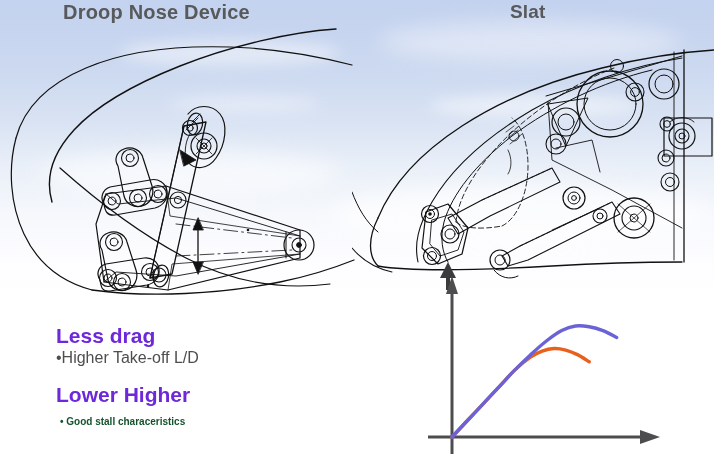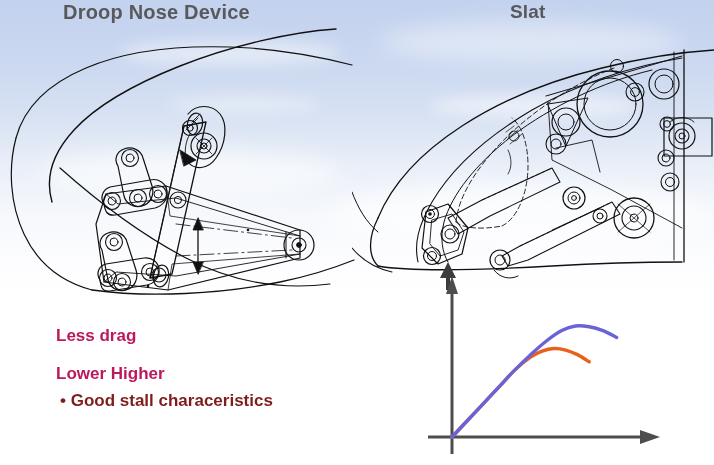--- a/index.html
+++ b/index.html
@@ -64,35 +64,35 @@
     font-size: 19px;
   }
   
   .bullets {
     position: absolute;
     left: 56px;
     top: 324px;
     width: 300px;
   }
   .head {
-    font-size: 17px;
+    font-size: 21px;
     font-weight: bold;
-    color: #be185d;
+    color: #6d28d9;
     line-height: 23px;
     white-space: nowrap;
   }
   .sub {
     font-size: 16px;
     color: #4e4e50;
     line-height: 21px;
     white-space: nowrap;
   }
   .sub-black {
-    font-size: 17px;
-    color: #7f1d1d;
+    font-size: 10px;
+    color: #14532d;
     font-weight: bold;
     line-height: 21px;
     white-space: nowrap;
     padding-left: 4px;
   }
   .gap { height: 15px; }
   .gap-sm { height: 5px; }
   
   .chart-wrap {
     position: absolute;
@@ -298,20 +298,21 @@
         <path d="M 96 240 L 88 256 L 104 256 Z" fill="#3b3b3d"></path>
       </g>
     </svg>
   </div>
 
   <div class="title" id="title-dnd">Droop Nose Device</div>
   <div class="title" id="title-slat">Slat</div>
 
   <div class="bullets">
     <div class="head">Less drag</div>
+    <div class="sub">•Higher Take-off L/D</div>
     <div class="gap"></div>
     <div class="head">Lower Higher</div>
     <div class="gap-sm"></div>
     <div class="sub-black">• Good stall characeristics</div>
   </div>
 
   <div class="chart-wrap">
     <svg id="chart-svg" width="314" height="193" viewBox="0 0 314 193" fill="none">
 
       <g>

